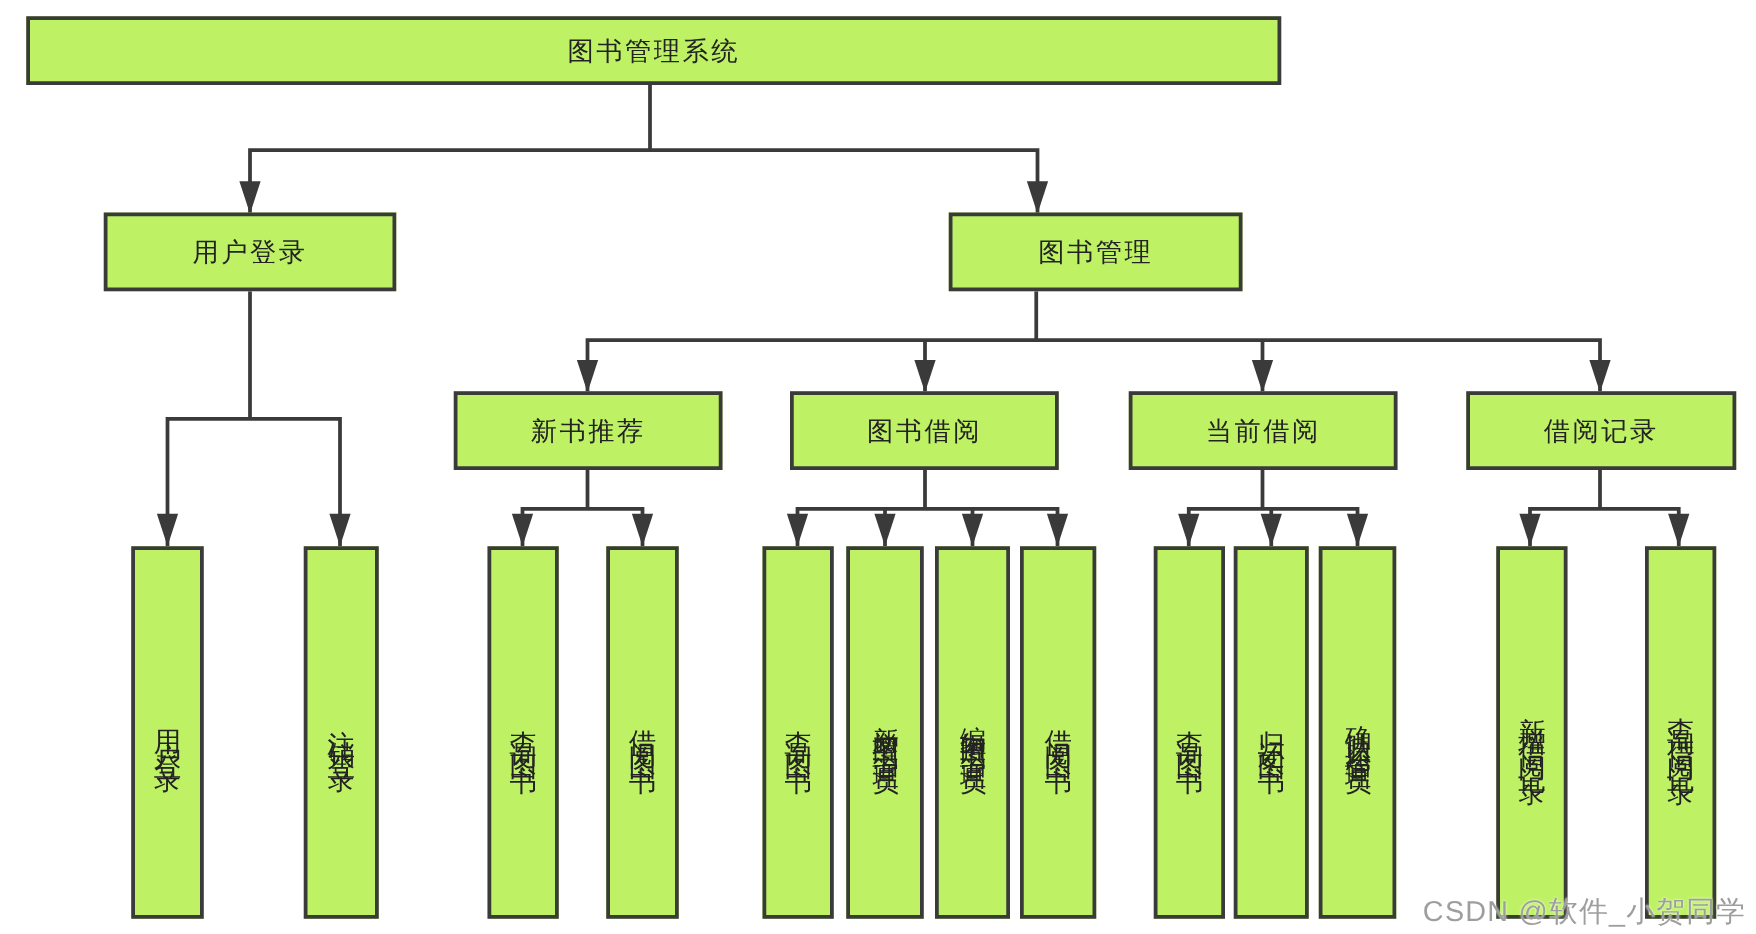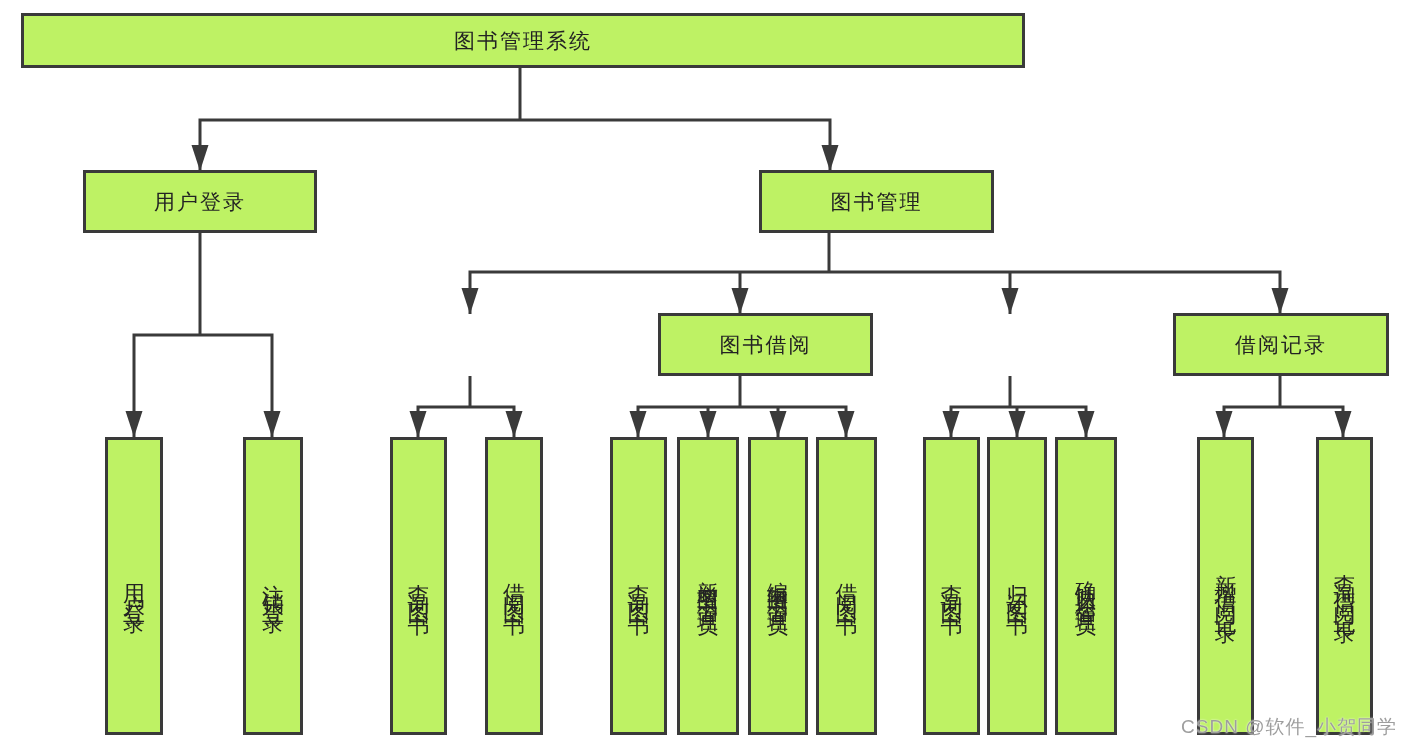--- a/index.html
+++ b/index.html
@@ -40,21 +40,21 @@
     line-height:1;
     letter-spacing:10px;
   }
   .leaf.tight .v-label{
     font-size:21px;
     letter-spacing:5px;
   }
   #watermark{
     position:absolute;
     right:8px;top:714px;
-    font-size:19px;
+    font-size:23px;
     color:var(--wm);
     letter-spacing:1px;
     white-space:nowrap;
     text-shadow:0 0 2px #ffffff;
     z-index:5;
   }
 </style>
 </head>
 <body>
 
@@ -115,22 +115,28 @@
     <span class="h-label">图书管理系统</span>
   </div>
 
   <div class="box" style="left:83px;top:170px;width:234px;height:63px;">
     <span class="h-label">用户登录</span>
   </div>
   <div class="box" style="left:712px;top:170px;width:235px;height:63px;margin-left:47px;">
     <span class="h-label">图书管理</span>
   </div>
 
-  <div class="box" style="left:658px;top:313px;width:215px;height:63px;">
+  <div class="box" style="left:363px;top:313px;width:215px;height:63px;">
+    <span class="h-label">新书推荐</span>
+  </div>
+  <div class="box" style="left:632px;top:313px;width:215px;height:63px;">
     <span class="h-label">图书借阅</span>
+  </div>
+  <div class="box" style="left:903px;top:313px;width:215px;height:63px;">
+    <span class="h-label">当前借阅</span>
   </div>
   <div class="box" style="left:1173px;top:313px;width:216px;height:63px;">
     <span class="h-label">借阅记录</span>
   </div>
 
   <div class="box leaf" style="left:105px;top:437px;width:58px;height:298px;">
     <span class="v-label">用户登录</span>
   </div>
   <div class="box leaf" style="left:243px;top:437px;width:60px;height:298px;">
     <span class="v-label">注销登录</span>

